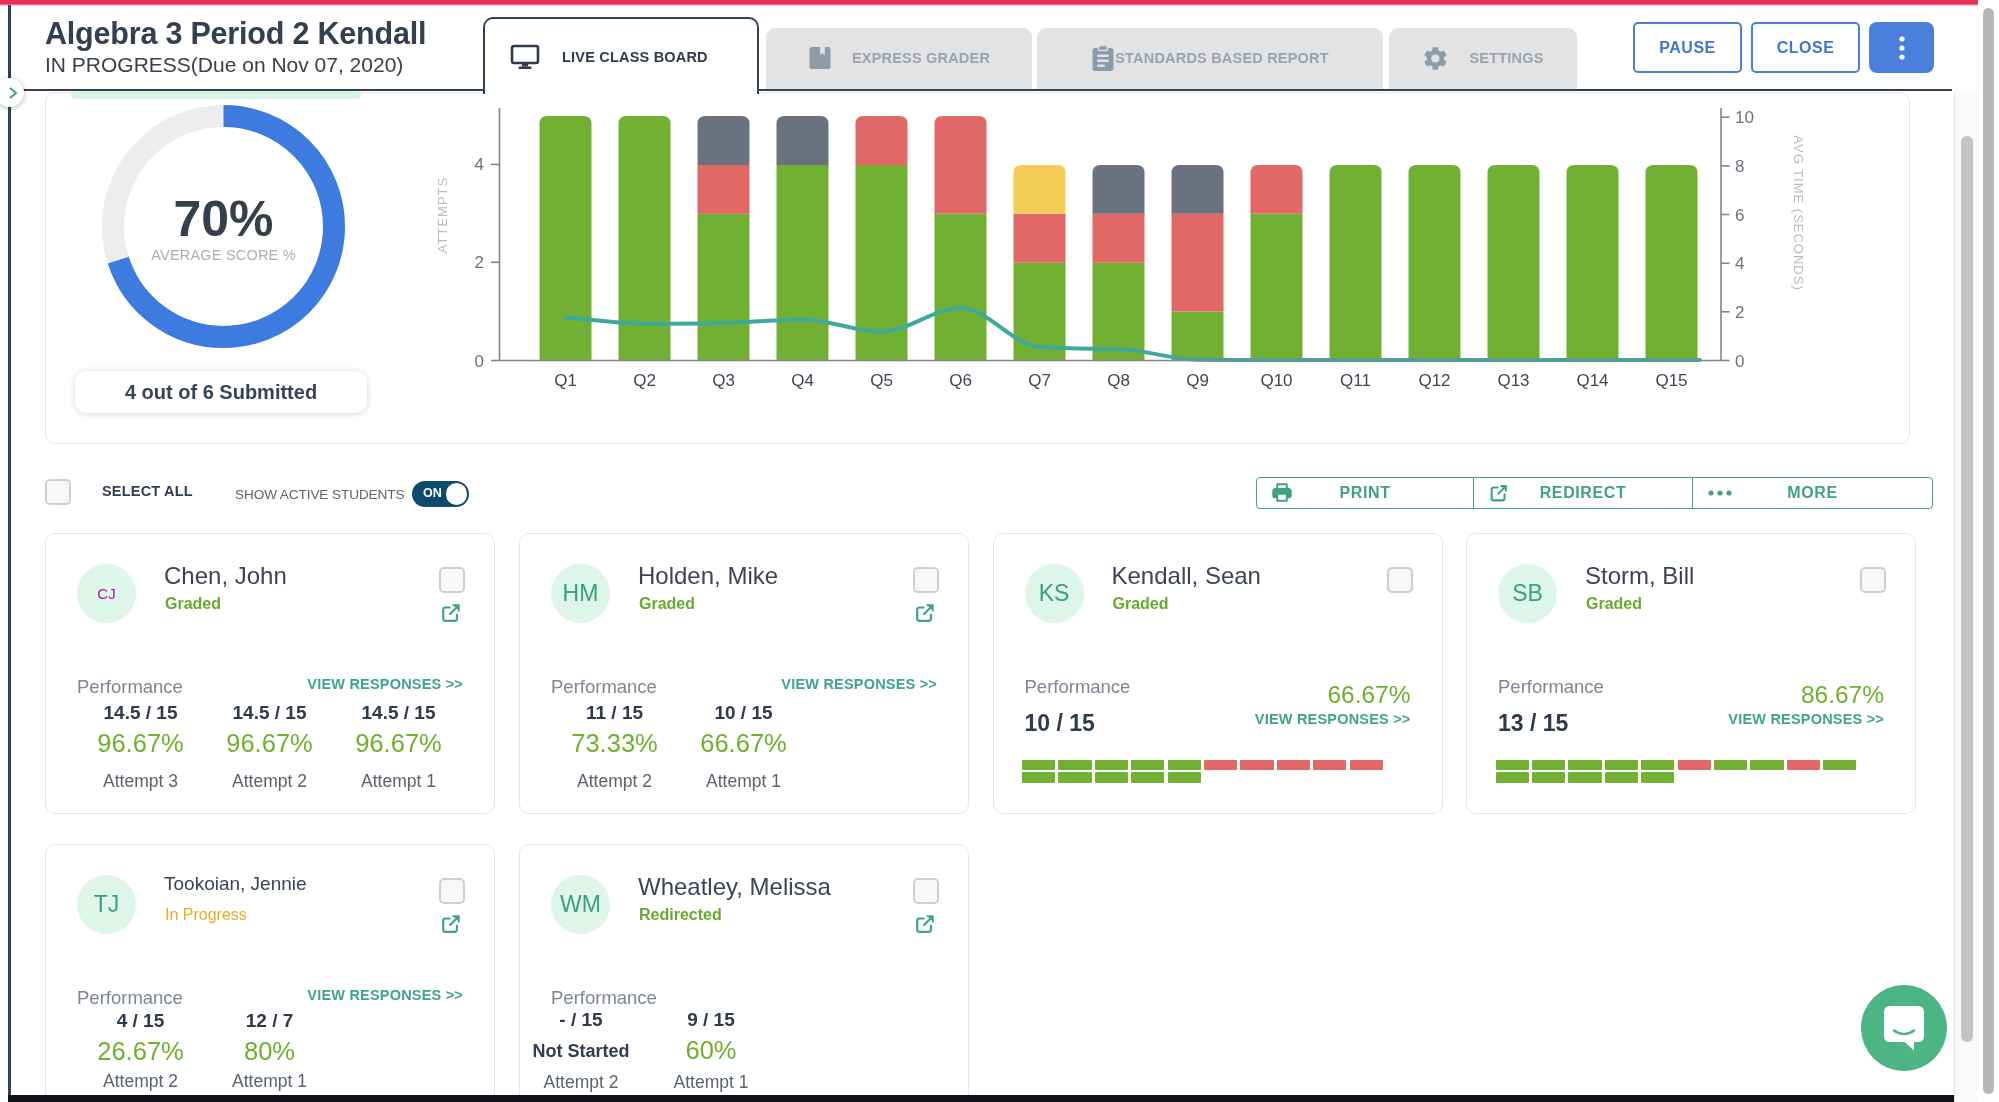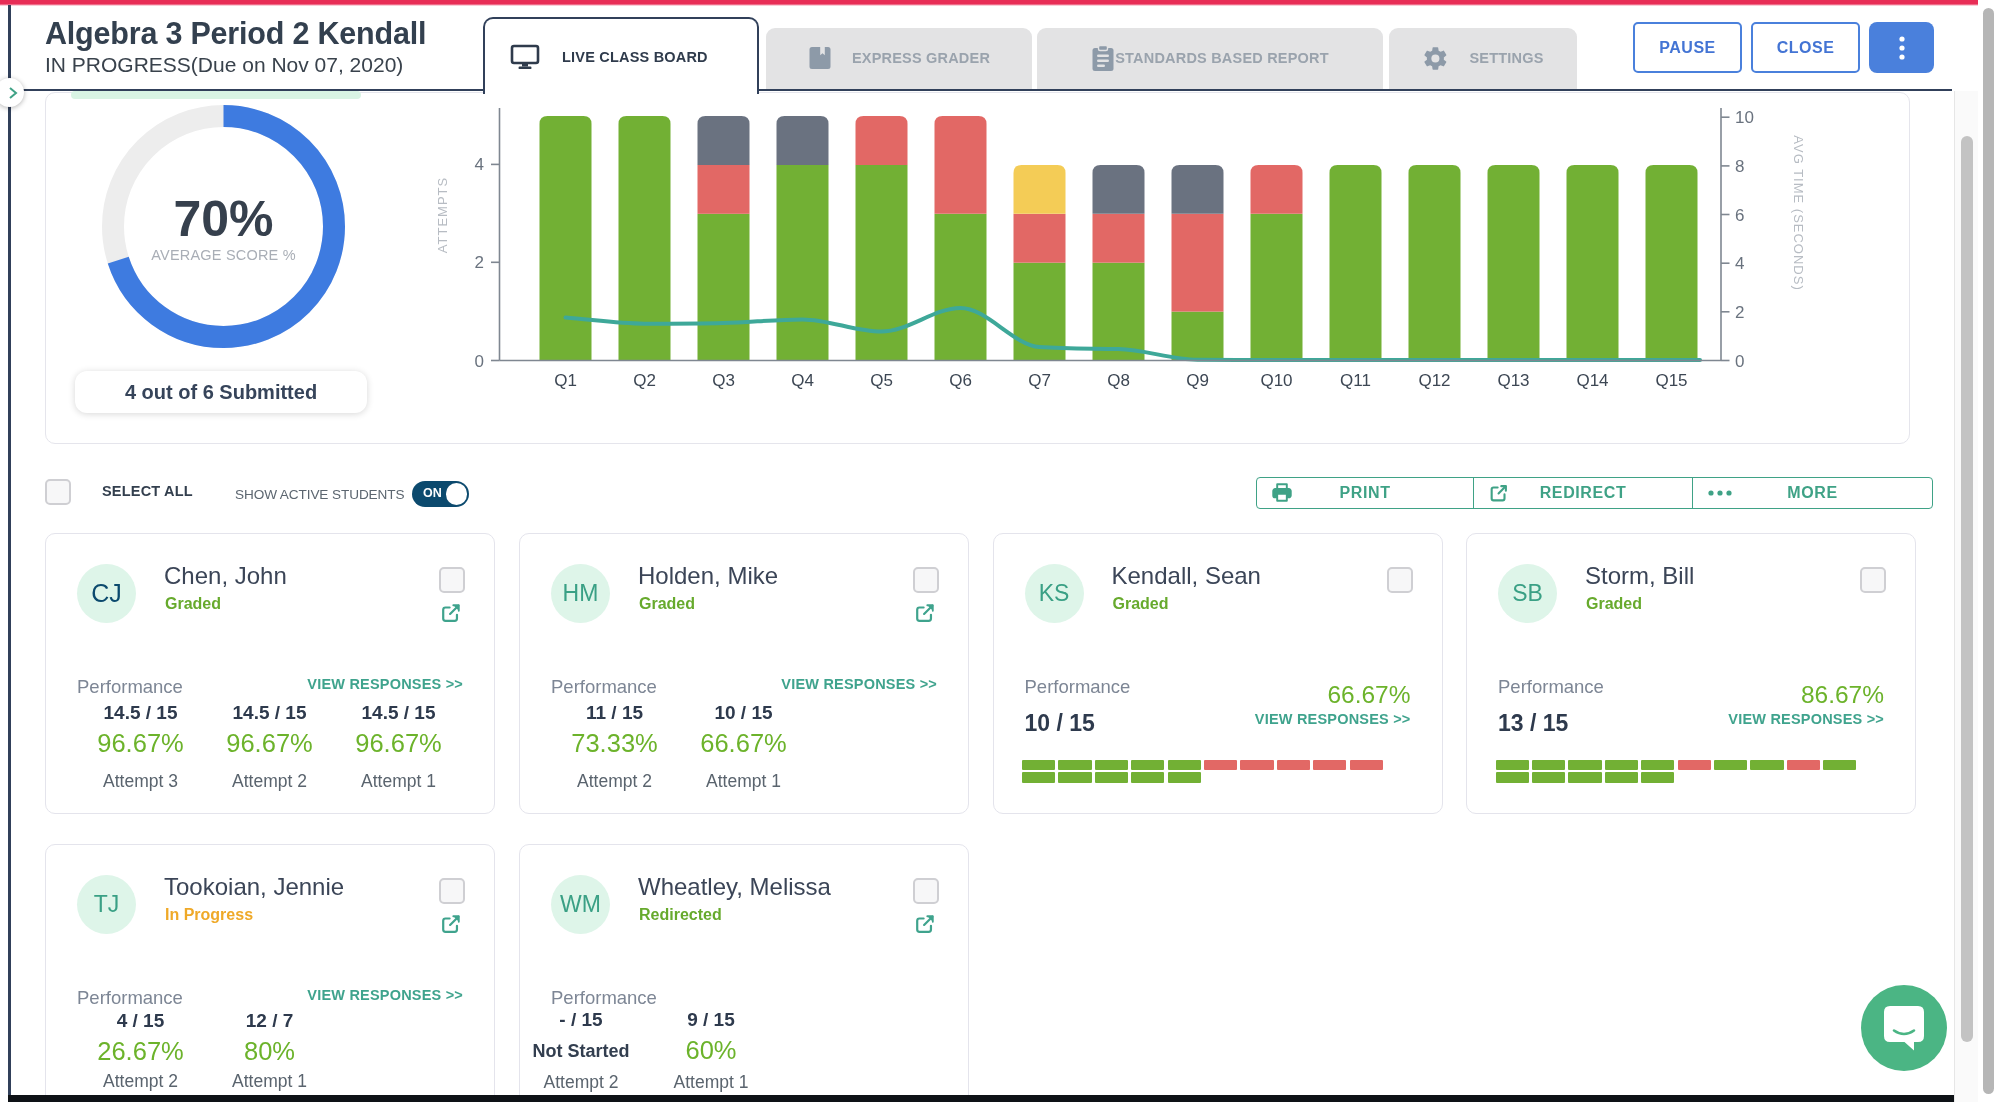--- a/index.html
+++ b/index.html
@@ -172,21 +172,21 @@
           <svg width="26" height="8" viewBox="0 0 26 8">
             <circle cx="4" cy="4" r="2.6" fill="#3fa286"></circle>
             <circle cx="13" cy="4" r="2.6" fill="#3fa286"></circle>
             <circle cx="22" cy="4" r="2.6" fill="#3fa286"></circle>
           </svg>
         </span>
         <span style="margin:0 auto;font-size:16px;font-weight:700;color:#3fa286;letter-spacing:.6px">MORE</span>
       </div>
 </div>
     <div style="position:absolute;left:45px;top:533px;width:450px;height:281px;background:#fff;border:1.5px solid #e4e4ec;border-radius:10px">
-      <div style="position:absolute;left:31px;top:30px;width:59px;height:59px;border-radius:50%;background:#def5e9;display:flex;align-items:center;justify-content:center;font-size:25px;color:#0c4a6e">CJ</div>
+      <div style="position:absolute;left:31px;top:30px;width:59px;height:59px;border-radius:50%;background:#def5e9;display:flex;align-items:center;justify-content:center;font-size:15px;color:#a21caf">CJ</div>
       <div style="position:absolute;left:118px;top:28px;font-size:24px;color:#3b4557">Chen, John</div>
       <div style="position:absolute;left:119px;top:61px;font-size:16px;font-weight:700;color:#67aa2d">Graded</div>
       <div style="position:absolute;left:393px;top:33px;width:26px;height:26px;border:2px solid #cfcfd3;border-radius:5px;background:#f7f7f8"></div>
       <div style="position:absolute;left:394px;top:68px"><svg width="22" height="22" viewBox="0 0 24 24" fill="none" stroke="#3fa38d" stroke-width="2.4" stroke-linecap="round" stroke-linejoin="round">
           <path d="M18.5 14v4a2.5 2.5 0 0 1-2.5 2.5H6A2.5 2.5 0 0 1 3.5 18V8.5A2.5 2.5 0 0 1 6 6h4.5"></path>
           <polyline points="14.5 3.5 20.5 3.5 20.5 9.5" fill="#3fa38d" stroke-width="2"></polyline>
           <line x1="11" y1="13" x2="20" y2="4"></line>
         </svg></div>
       <div style="position:absolute;left:31px;top:142px;font-size:18.5px;color:#7d8695">Performance</div>
       <div style="position:absolute;right:31px;top:142px;font-size:14.5px;font-weight:700;color:#3fa38d;letter-spacing:.2px">VIEW RESPONSES &gt;&gt;</div>
@@ -264,22 +264,22 @@
       <div style="position:absolute;left:319.7px;top:225.5px;width:33.3px;height:10.8px;background:#e26865;border-radius:1px"></div>
       <div style="position:absolute;left:356.1px;top:225.5px;width:33.3px;height:10.8px;background:#72b034;border-radius:1px"></div>
       <div style="position:absolute;left:28.5px;top:238.1px;width:33.3px;height:10.8px;background:#72b034;border-radius:1px"></div>
       <div style="position:absolute;left:64.9px;top:238.1px;width:33.3px;height:10.8px;background:#72b034;border-radius:1px"></div>
       <div style="position:absolute;left:101.3px;top:238.1px;width:33.3px;height:10.8px;background:#72b034;border-radius:1px"></div>
       <div style="position:absolute;left:137.7px;top:238.1px;width:33.3px;height:10.8px;background:#72b034;border-radius:1px"></div>
       <div style="position:absolute;left:174.1px;top:238.1px;width:33.3px;height:10.8px;background:#72b034;border-radius:1px"></div>
     </div>
     <div style="position:absolute;left:45px;top:844px;width:450px;height:281px;background:#fff;border:1.5px solid #e4e4ec;border-radius:10px">
       <div style="position:absolute;left:31px;top:30px;width:59px;height:59px;border-radius:50%;background:#def5e9;display:flex;align-items:center;justify-content:center;font-size:23px;color:#3aa085">TJ</div>
-      <div style="position:absolute;left:118px;top:28px;font-size:24px;color:#3b4557">Tookoian, Jennie</div>
-      <div style="position:absolute;left:119px;top:61px;font-size:16px;font-weight:700;color:#efa928">In Progress</div>
+      <div style="position:absolute;left:118px;top:28px;font-size:19px;color:#3b4557">Tookoian, Jennie</div>
+      <div style="position:absolute;left:119px;top:61px;font-size:16px;font-weight:400;color:#efa928">In Progress</div>
       <div style="position:absolute;left:393px;top:33px;width:26px;height:26px;border:2px solid #cfcfd3;border-radius:5px;background:#f7f7f8"></div>
       <div style="position:absolute;left:394px;top:68px"><svg width="22" height="22" viewBox="0 0 24 24" fill="none" stroke="#3fa38d" stroke-width="2.4" stroke-linecap="round" stroke-linejoin="round">
           <path d="M18.5 14v4a2.5 2.5 0 0 1-2.5 2.5H6A2.5 2.5 0 0 1 3.5 18V8.5A2.5 2.5 0 0 1 6 6h4.5"></path>
           <polyline points="14.5 3.5 20.5 3.5 20.5 9.5" fill="#3fa38d" stroke-width="2"></polyline>
           <line x1="11" y1="13" x2="20" y2="4"></line>
         </svg></div>
       <div style="position:absolute;left:31px;top:142px;font-size:18.5px;color:#7d8695">Performance</div>
       <div style="position:absolute;right:31px;top:142px;font-size:14.5px;font-weight:700;color:#3fa38d;letter-spacing:.2px">VIEW RESPONSES &gt;&gt;</div>
       <div style="position:absolute;left:30px;top:165px;width:129px;text-align:center;font-size:19px;font-weight:700;color:#2e3a4d">4 / 15</div>
 <div style="position:absolute;left:30px;top:192px;width:129px;text-align:center;font-size:25.5px;font-weight:400;color:#6cb32b">26.67%</div>

